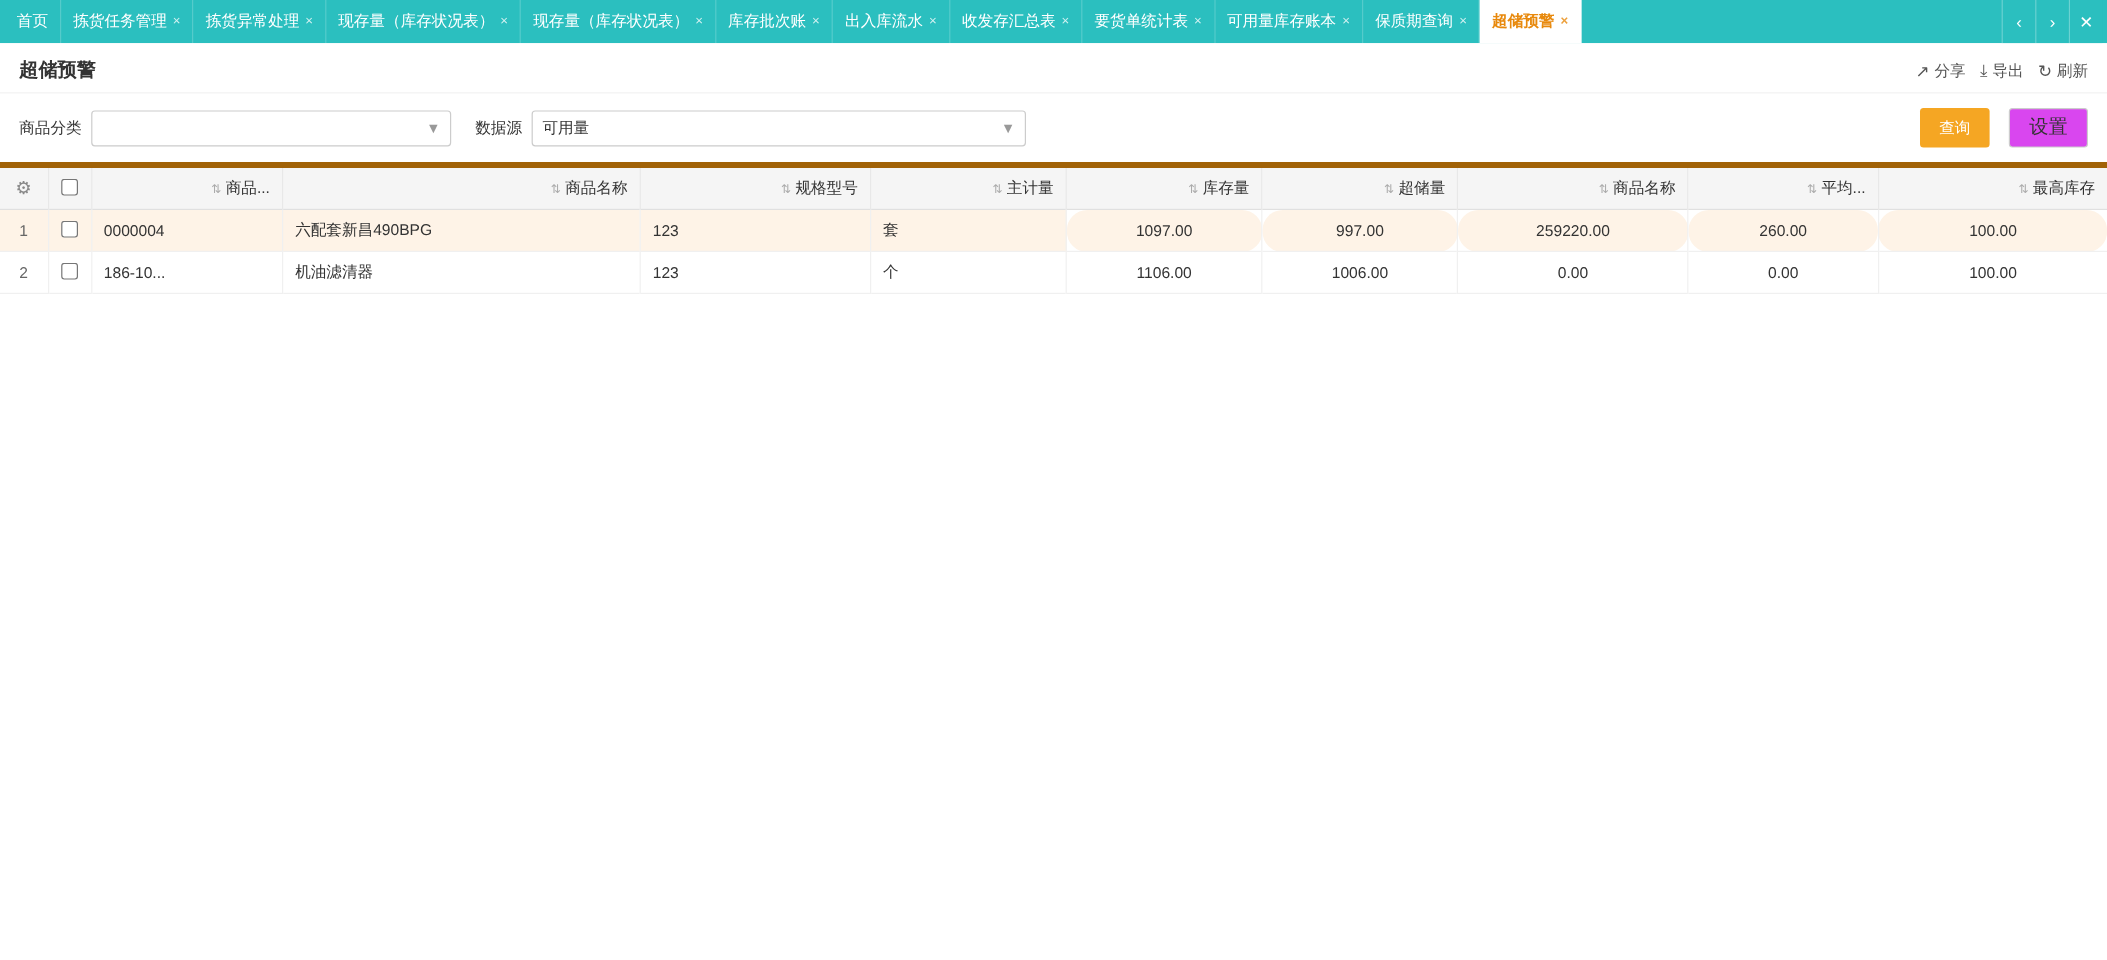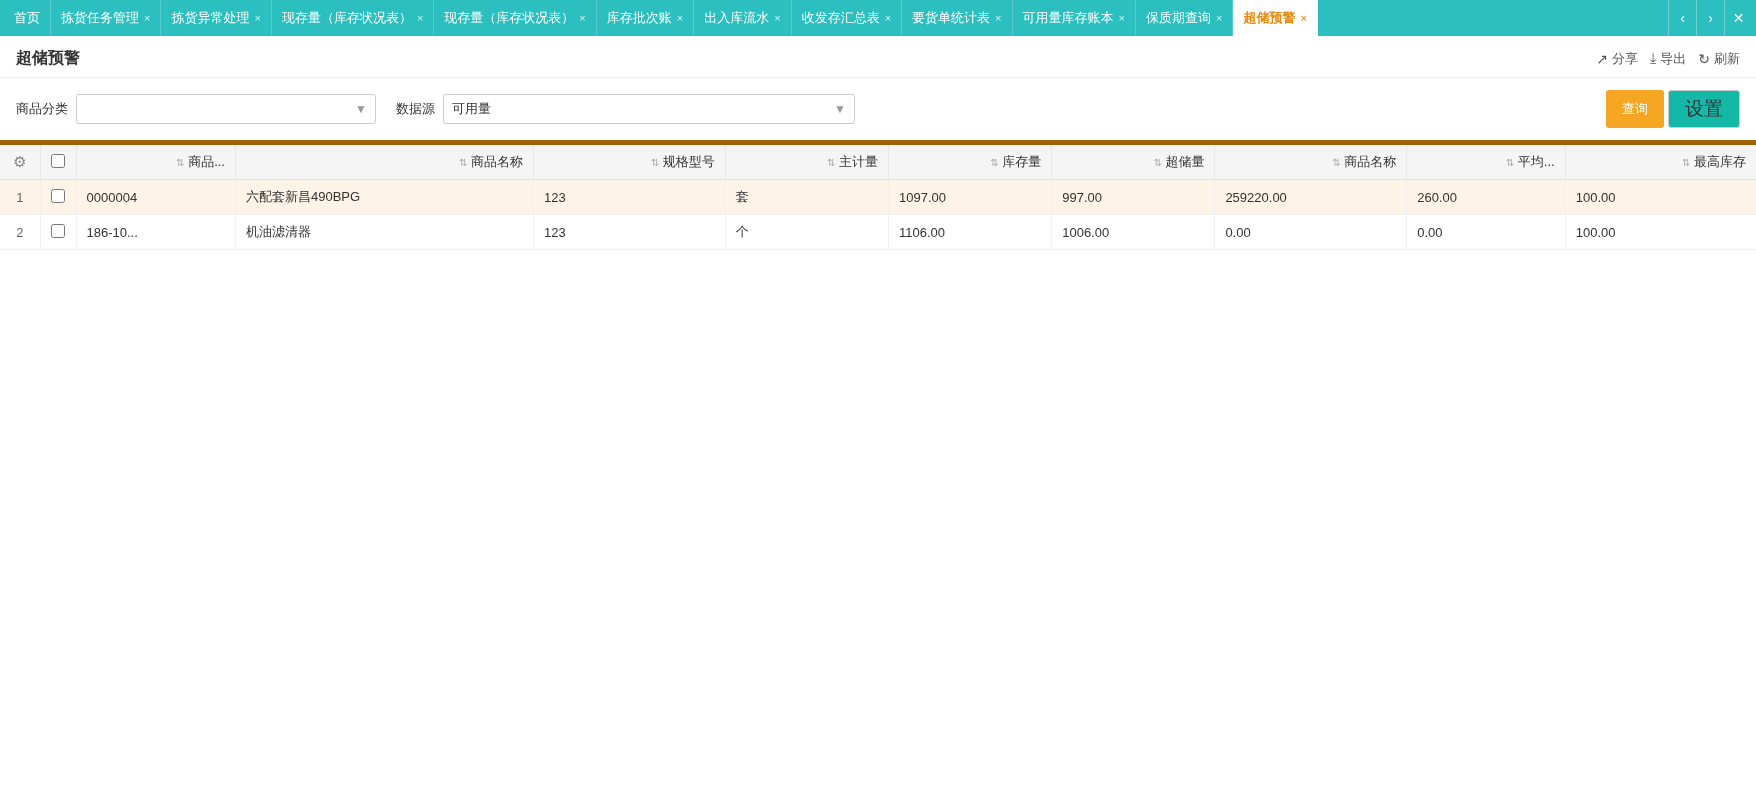--- a/index.html
+++ b/index.html
@@ -114,38 +114,38 @@
       justify-content: space-between;
       cursor: pointer;
     }
     .filter-select-wide {
       width: 340px;
     }
     .chevron-down { font-size: 12px; color: #999; }
     .filter-actions {
       margin-left: auto;
       display: flex;
-      gap: 4px;
+      gap: 16px;
     }
     .btn-query {
       background: #f5a623;
       color: #fff;
       border: none;
       border-radius: 3px;
       padding: 5px 16px;
       font-size: 13px;
       cursor: pointer;
     }
     .btn-settings {
-      background: #14b8a6;
+      background: #d946ef;
       color: #333;
       border: 1px solid #ccc;
       border-radius: 3px;
       padding: 5px 16px;
-      font-size: 19px;
+      font-size: 16px;
       cursor: pointer;
     }
 
     
     .table-wrapper {
       padding: 0;
     }
     table {
       width: 100%;
       border-collapse: collapse;
@@ -194,21 +194,21 @@
       text-align: center;
       width: 36px;
     }
     .gear-icon {
       font-size: 15px;
       color: #888;
       cursor: pointer;
     }
 
     
-    .num-cell { text-align: left; }
+    .num-cell { text-align: center; border-radius: 17px; }
 
     .topbar-right {
       margin-left: auto;
       display: flex;
       align-items: center;
     }
   </style>
 </head>
 <body>
 

